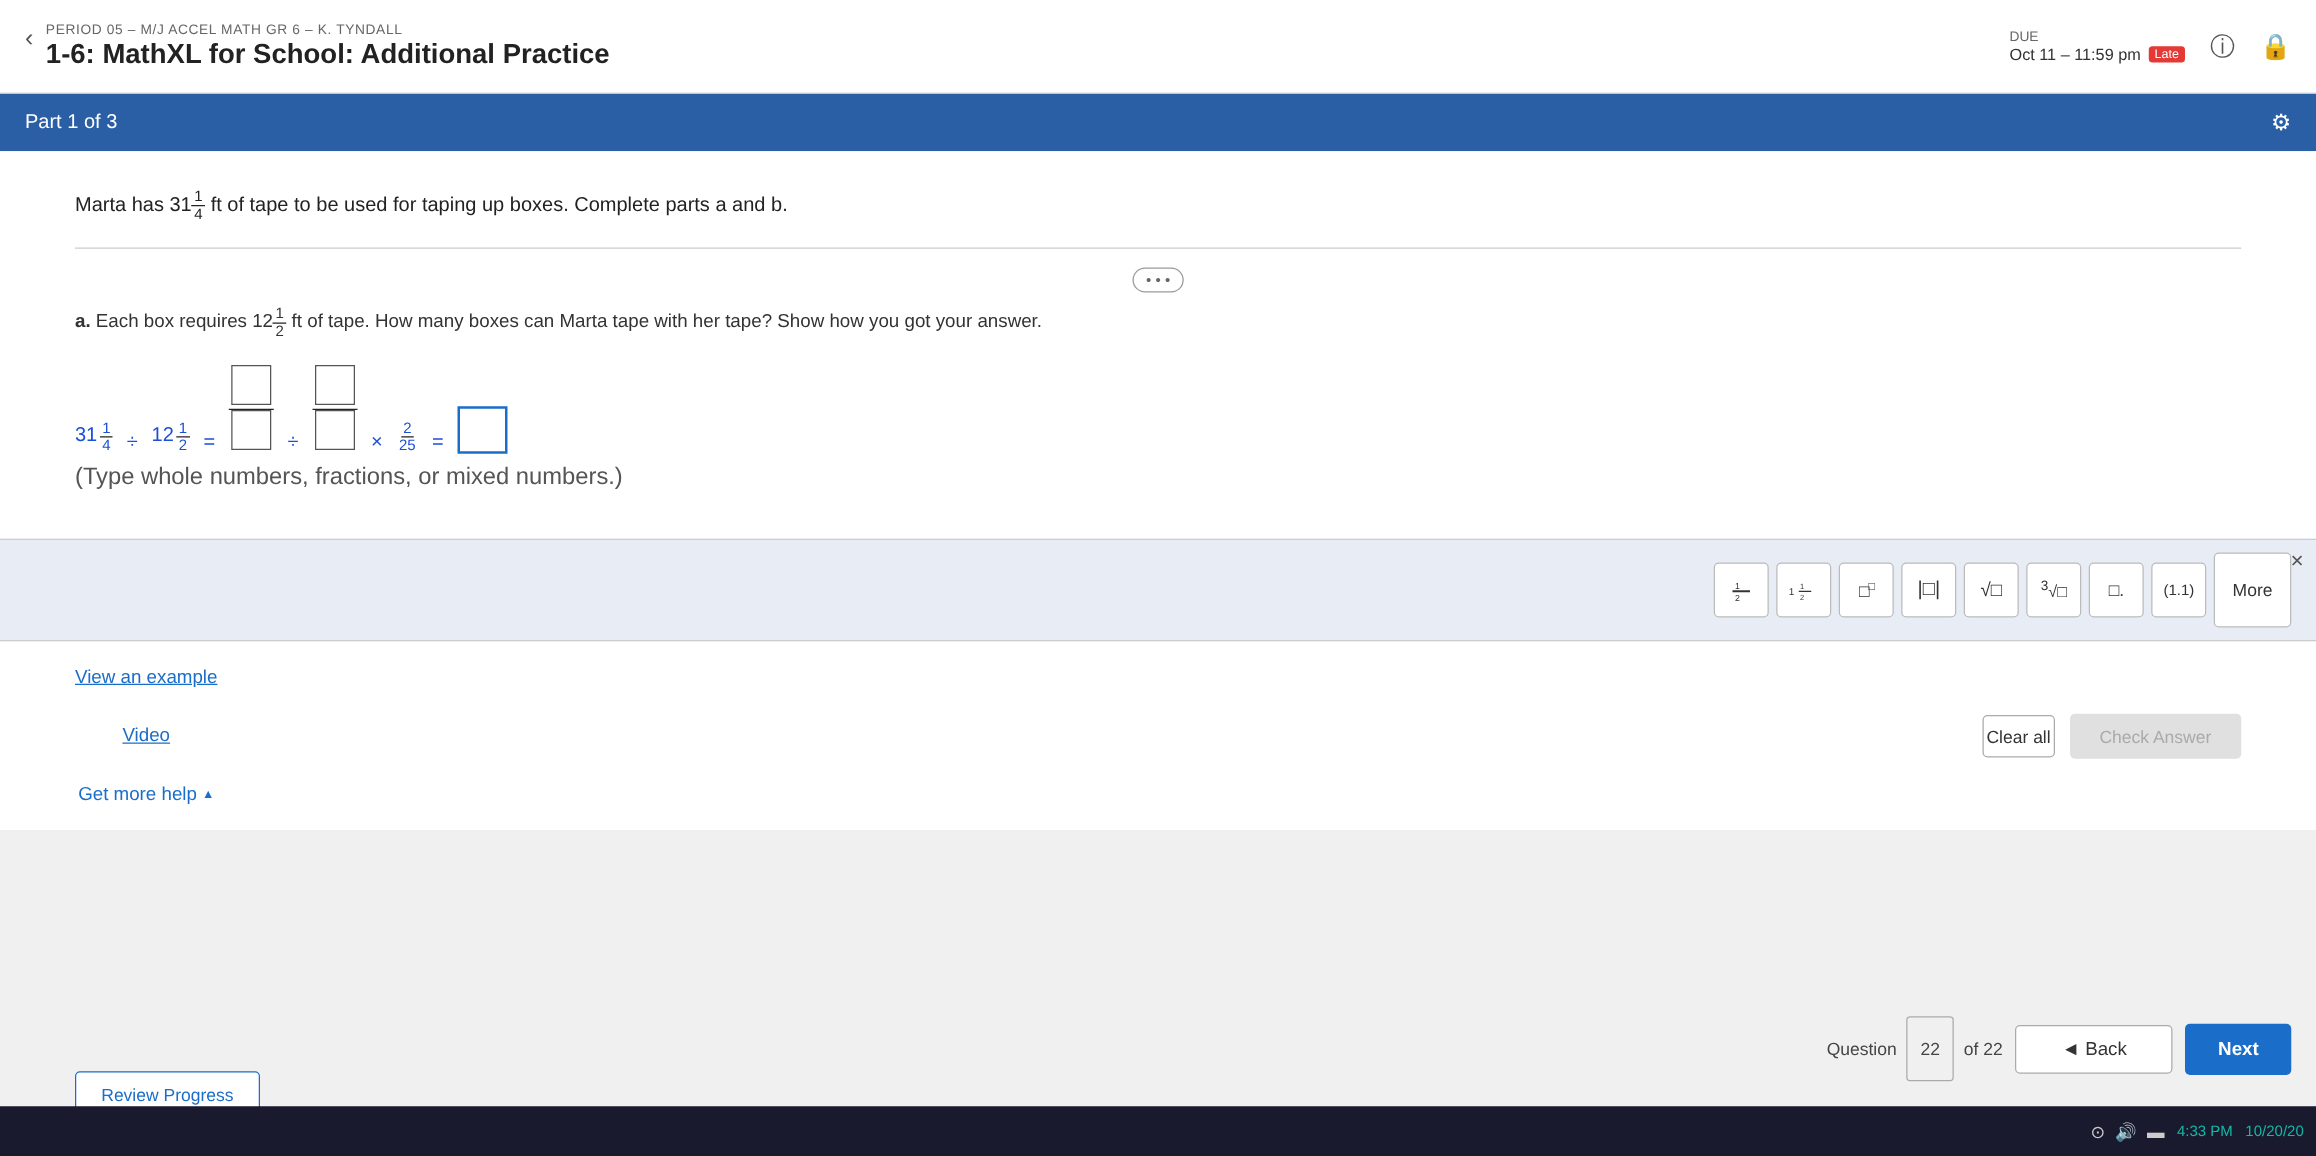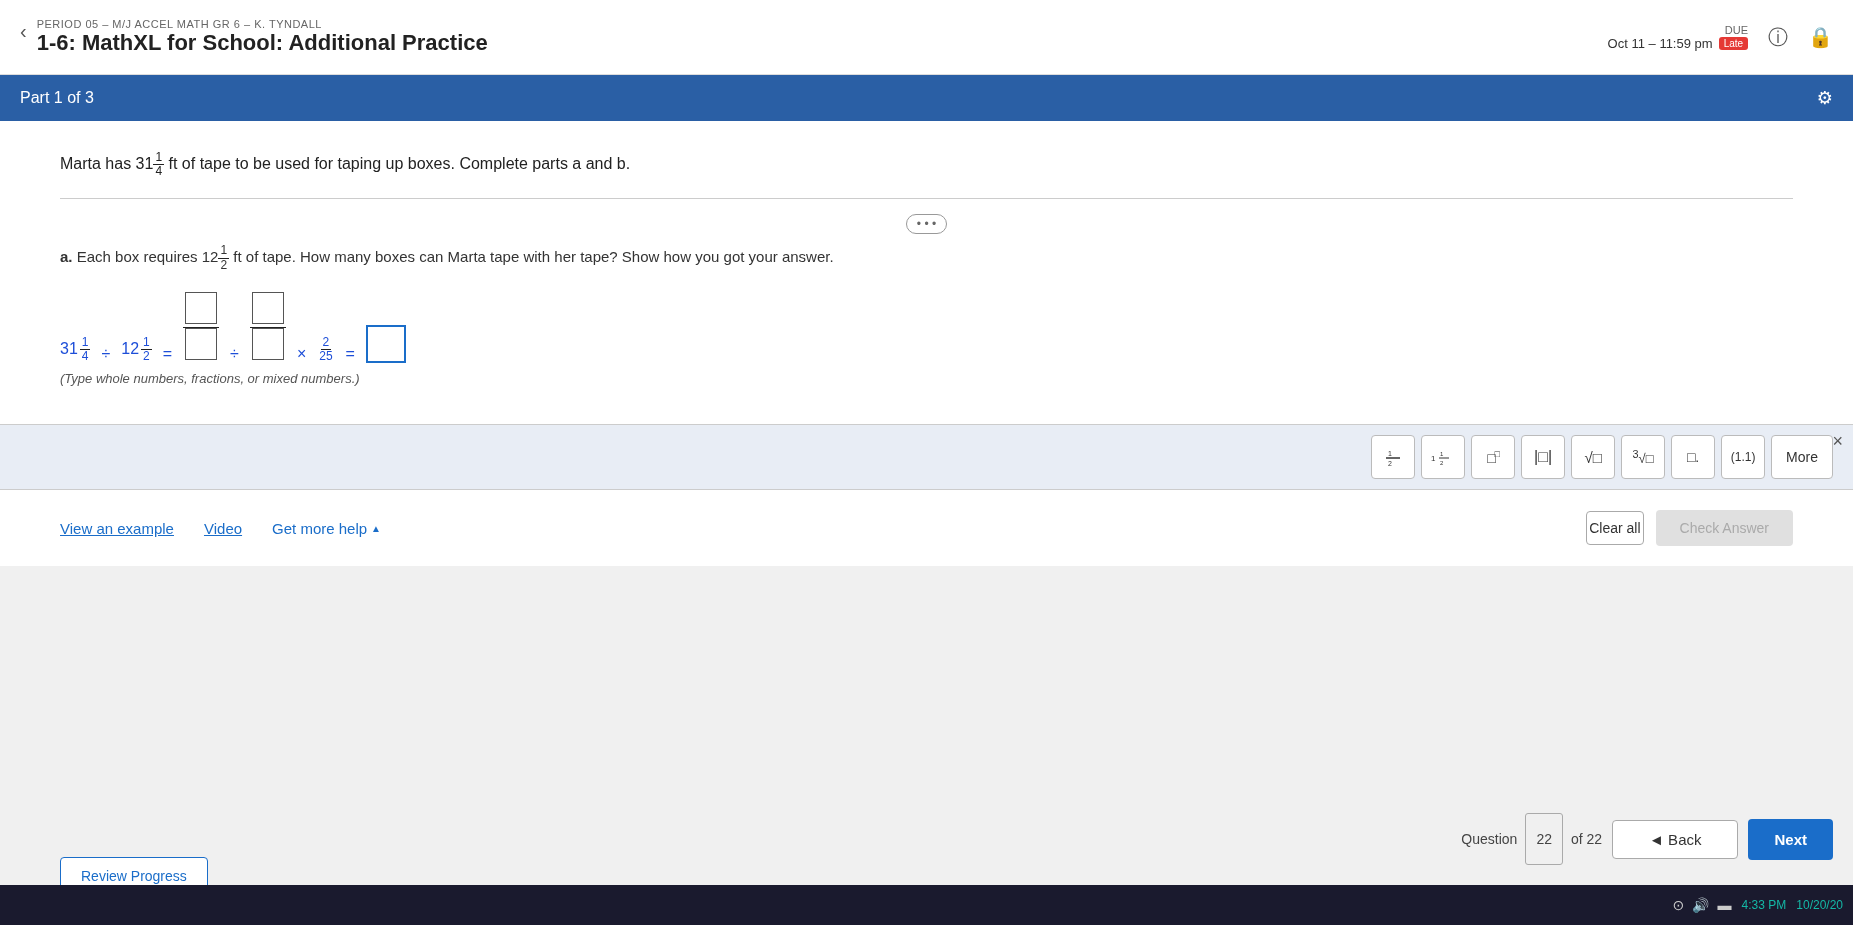--- a/index.html
+++ b/index.html
@@ -53,21 +53,21 @@
       color: #222;
     }
 
     .top-bar-right {
       display: flex;
       align-items: center;
       gap: 20px;
     }
 
     .due-area {
-      text-align: right;
+      text-align: left;
     }
 
     .due-label {
       font-size: 11px;
       color: #666;
       text-transform: uppercase;
     }
 
     .due-date {
       font-size: 13px;
@@ -194,23 +194,22 @@
       padding: 0 2px;
       font-size: 12px;
     }
 
     .frac-vert .den {
       padding: 0 2px;
       font-size: 12px;
     }
 
     .type-hint {
-      font-size: 13px;
+      font-size: 19px;
       color: #555;
-      font-style: italic;
       margin-bottom: 30px;
     }
 
     .toolbar-row {
       background: #e8edf5;
       padding: 10px 20px;
       display: flex;
       align-items: center;
       justify-content: flex-end;
       gap: 6px;
@@ -234,21 +233,21 @@
     }
 
     .toolbar-more-btn {
       background: #fff;
       border: 1px solid #bbb;
       border-radius: 4px;
       padding: 6px 14px;
       cursor: pointer;
       font-size: 14px;
       color: #333;
-      height: 44px;
+      height: 60px;
     }
 
     .close-x {
       position: absolute;
       right: 10px;
       top: 6px;
       font-size: 18px;
       cursor: pointer;
       color: #555;
     }
@@ -257,20 +256,21 @@
       padding: 20px 60px;
       display: flex;
       align-items: center;
       justify-content: space-between;
     }
 
     .bottom-links {
       display: flex;
       align-items: center;
       gap: 30px;
+      flex-direction: column;
     }
 
     .link-btn {
       color: #1a6dc9;
       font-size: 15px;
       cursor: pointer;
       text-decoration: underline;
       background: none;
       border: none;
     }

